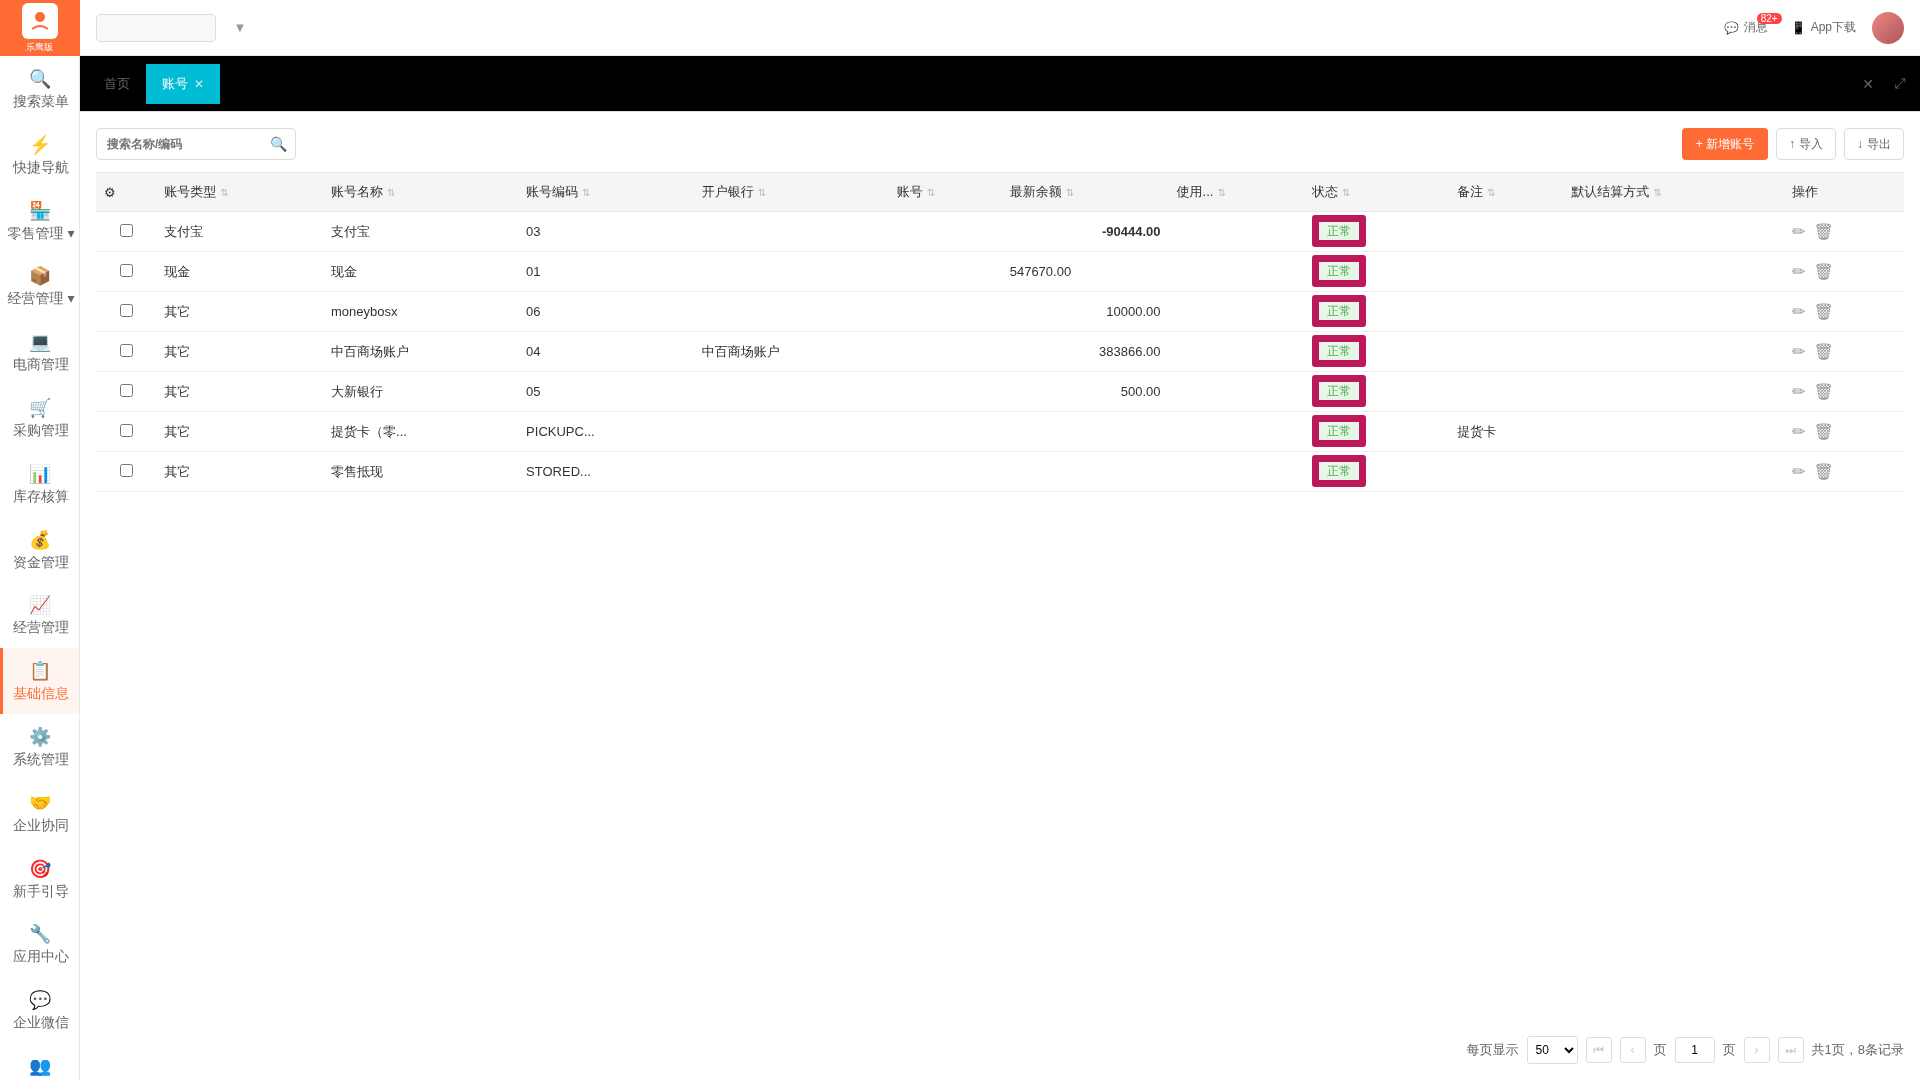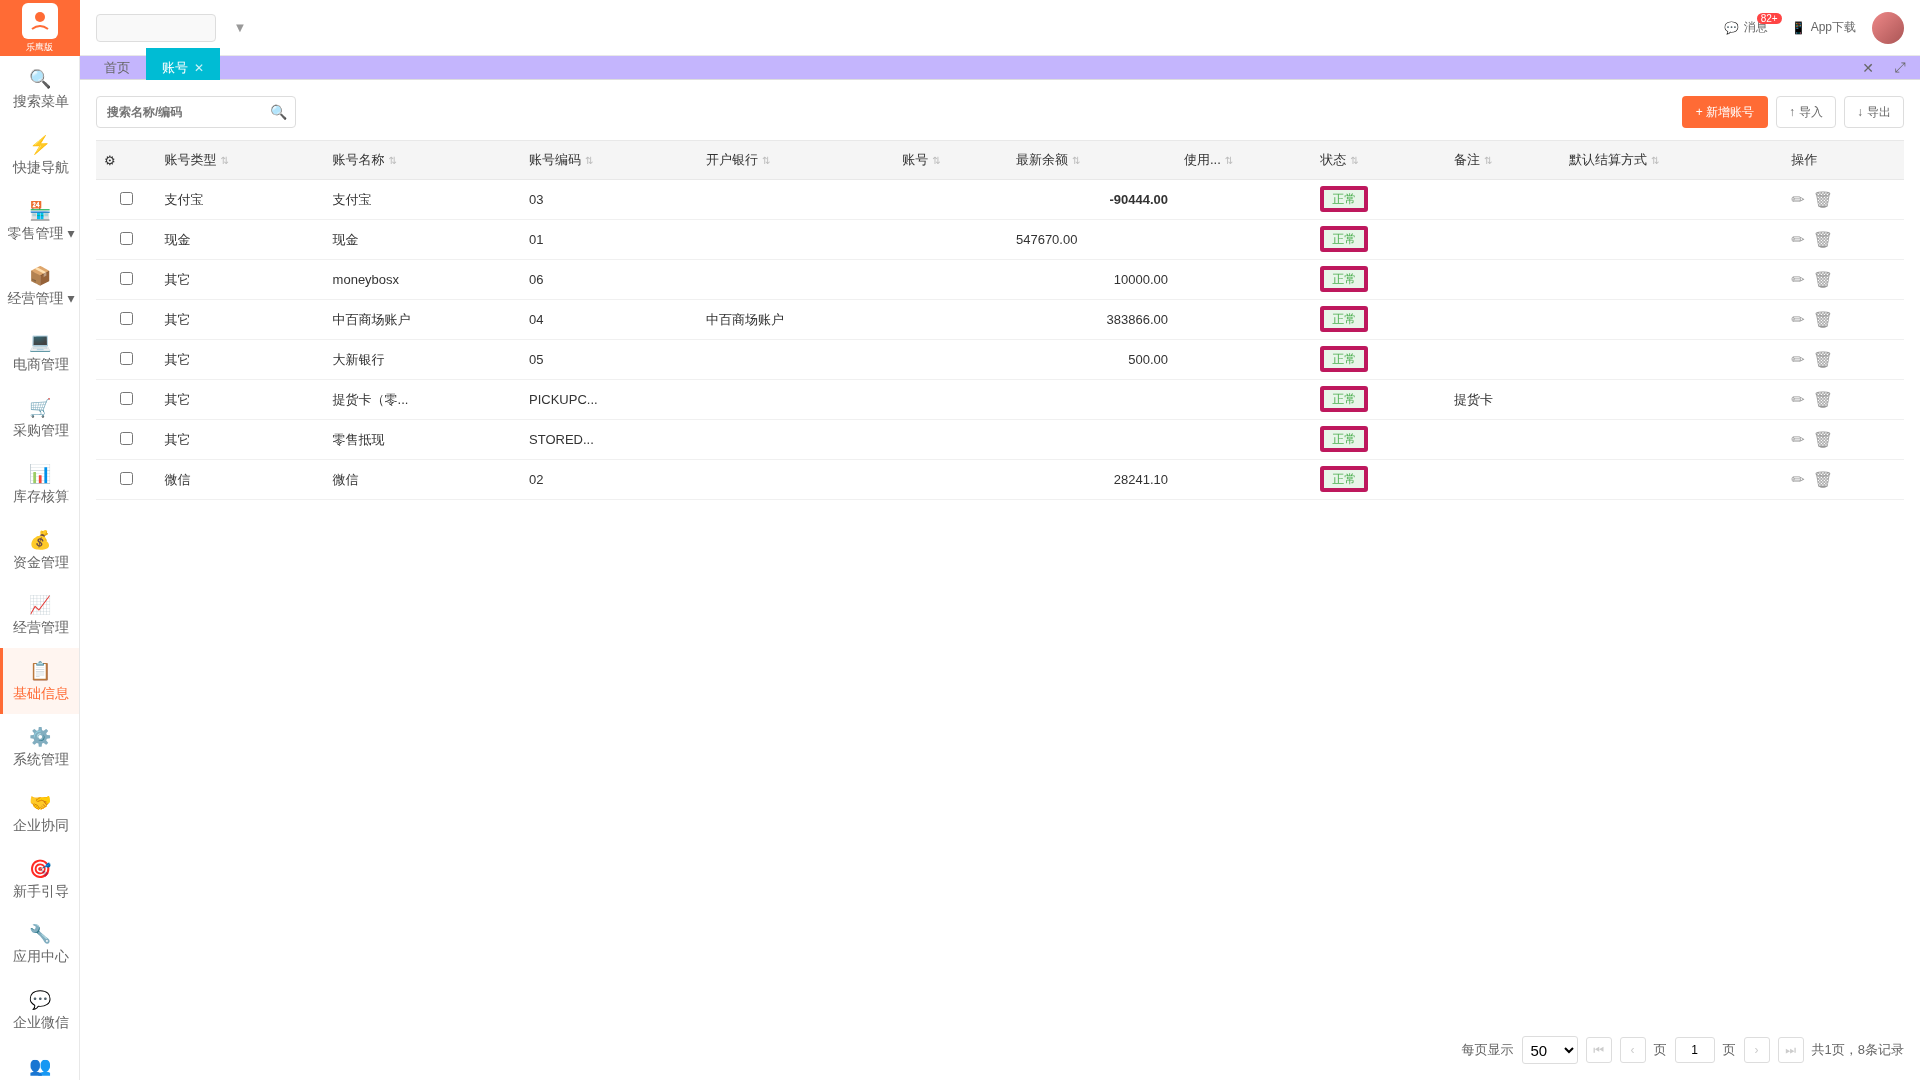--- a/index.html
+++ b/index.html
@@ -154,22 +154,22 @@
     .avatar {
       width: 32px;
       height: 32px;
       border-radius: 50%;
       background: #ddd;
       overflow: hidden;
     }
 
     
     .tab-bar {
-      height: 24px;
-      background: #c4b5fd;
+      height: 56px;
+      background: #000000;
       display: flex;
       align-items: center;
       padding: 0 8px;
       border-bottom: 1px solid #ddd;
       flex-shrink: 0;
     }
     .tab-item {
       height: 32px;
       padding: 0 16px;
       display: flex;
@@ -304,21 +304,21 @@
     }
     .data-table td {
       padding: 10px 8px;
       border-bottom: 1px solid #f0f0f0;
       color: #333;
       white-space: nowrap;
     }
     .status-badge {
       background: #e8f5e9;
       color: #4caf50;
-      border: 4px solid #be185d;
+      border: 7px solid #be185d;
       border-radius: 3px;
       padding: 2px 8px;
       font-size: 12px;
     }
     .action-icons {
       display: flex;
       gap: 8px;
       align-items: center;
     }
     .action-icon {
@@ -336,21 +336,21 @@
       justify-content: flex-end;
       gap: 8px;
       font-size: 13px;
       color: #666;
     }
     .page-size-select {
       height: 28px;
       border: 1px solid #ddd;
       border-radius: 3px;
       padding: 0 4px;
-      font-size: 15px;
+      font-size: 12px;
       background: #fff;
     }
     .page-nav-btn {
       width: 26px;
       height: 26px;
       border: 1px solid #ddd;
       background: #fff;
       border-radius: 3px;
       cursor: pointer;
       display: flex;
@@ -651,39 +651,20 @@
             <td><span class="status-badge">正常</span></td>
             <td></td>
             <td></td>
             <td>
         <div class="action-icons">
           <span class="action-icon">✏</span>
           <span class="action-icon">🗑</span>
         </div>
       </td>
           </tr>
-          <tr>
-            <td style="text-align: center;"><input type="checkbox" style="cursor: pointer;"></td>
-            <td>微信</td>
-            <td>微信</td>
-            <td>02</td>
-            <td></td>
-            <td></td>
-            <td style="text-align: right;">28241.10</td>
-            <td></td>
-            <td><span class="status-badge">正常</span></td>
-            <td></td>
-            <td></td>
-            <td>
-        <div class="action-icons">
-          <span class="action-icon">✏</span>
-          <span class="action-icon">🗑</span>
-        </div>
-      </td>
-          </tr>
         </tbody>
     </table>
 
     <div class="pagination">
       <span>每页显示</span>
       <select class="page-size-select">
         <option>50</option>
         <option>100</option>
         <option>200</option>
       </select>

